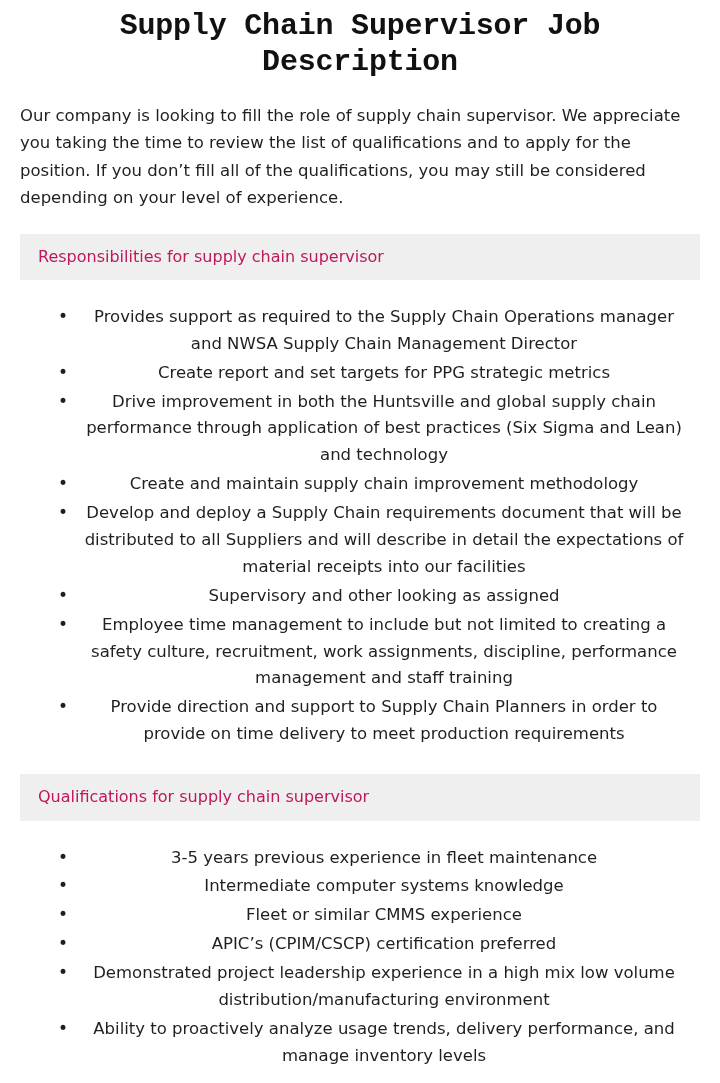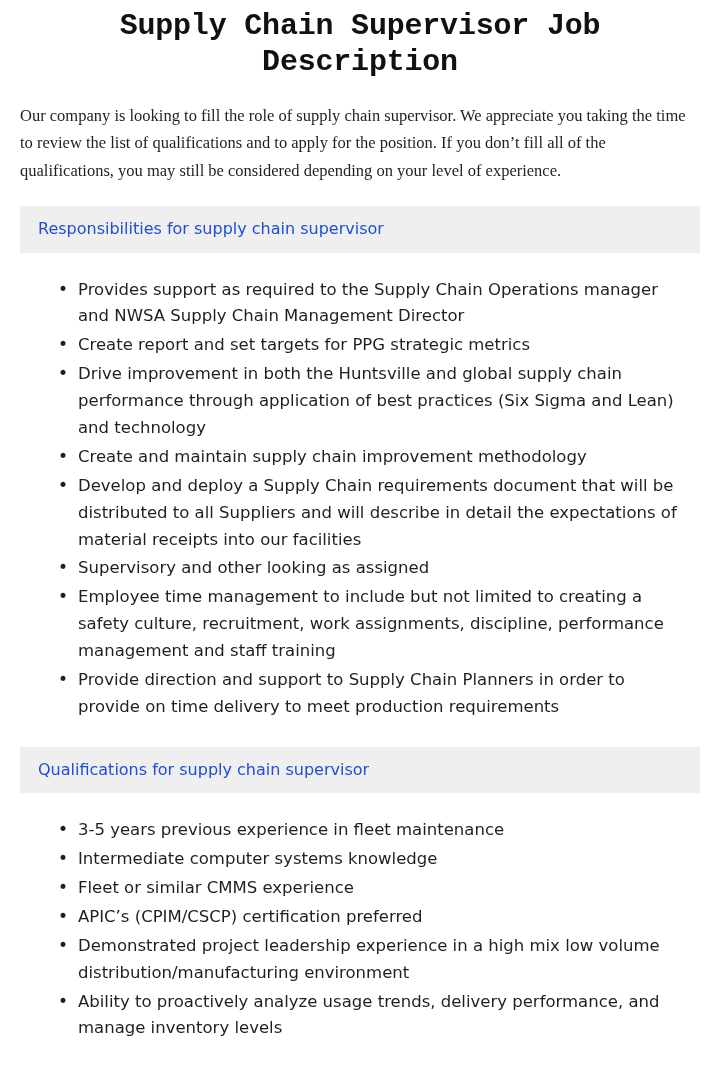--- a/index.html
+++ b/index.html
@@ -27,35 +27,35 @@
     text-align: center;
     color: #111111;
     margin: 8px 0 22px 0;
     letter-spacing: -0.2px;
   }
   p.intro {
     font-size: 16.5px;
     line-height: 1.66;
     color: #1f1f1f;
     margin: 1px 0 22px 0;
-    font-family: Liberation Serif, serif;
   }
   .section-header {
     background: #efefef;
     font-size: 16px;
     line-height: 1.4;
-    color: #1d4ed8;
+    color: #be185d;
     padding: 12px 18px;
     margin: 0 0 10px 0;
     box-sizing: border-box;
   }
   ul.bullets {
     list-style: none;
     margin: 0 4px 26px 0;
     padding: 0 0 0 38px;
+    text-align: center;
   }
   ul.bullets li {
     position: relative;
     font-size: 16.5px;
     line-height: 1.63;
     color: #1f1f1f;
     margin: 0 0 2px 0;
     padding: 0 6px 0 20px;
   }
   ul.bullets li::before {

